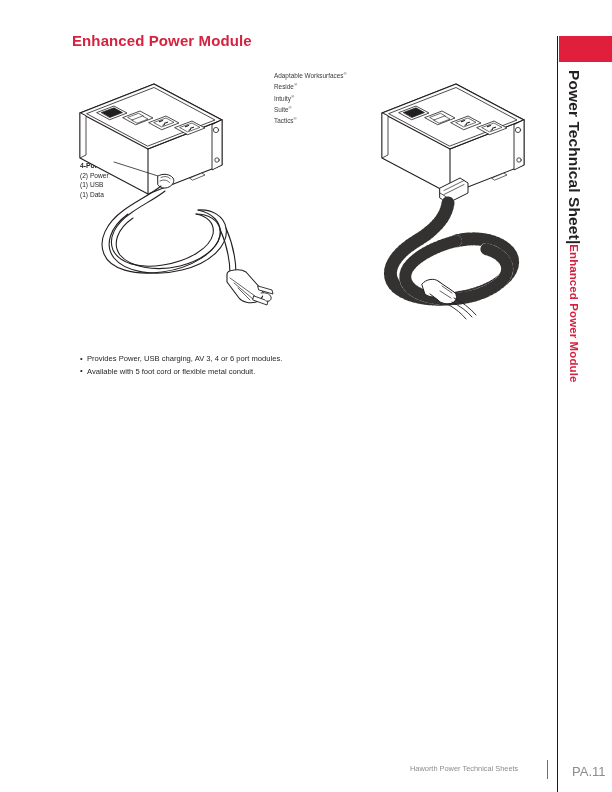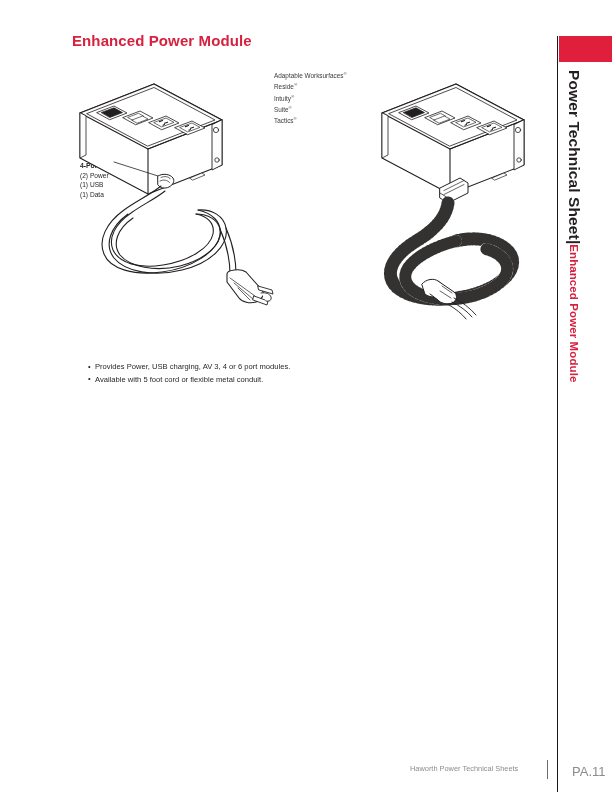--- a/index.html
+++ b/index.html
@@ -101,21 +101,21 @@
     width: 470px;
   }
   #overview h2 {
     margin: 0 0 3px 0;
     font-size: 10.5px;
     font-weight: bold;
     color: #231f20;
     letter-spacing: .05px;
   }
   #overview ul {
-    margin: 16px;
+    margin: 8px;
     padding: 0;
     list-style: none;
   }
   #overview li {
     font-size: 7.6px;
     line-height: 12.8px;
     color: #231f20;
     position: relative;
     padding-left: 7px;
     white-space: nowrap;

